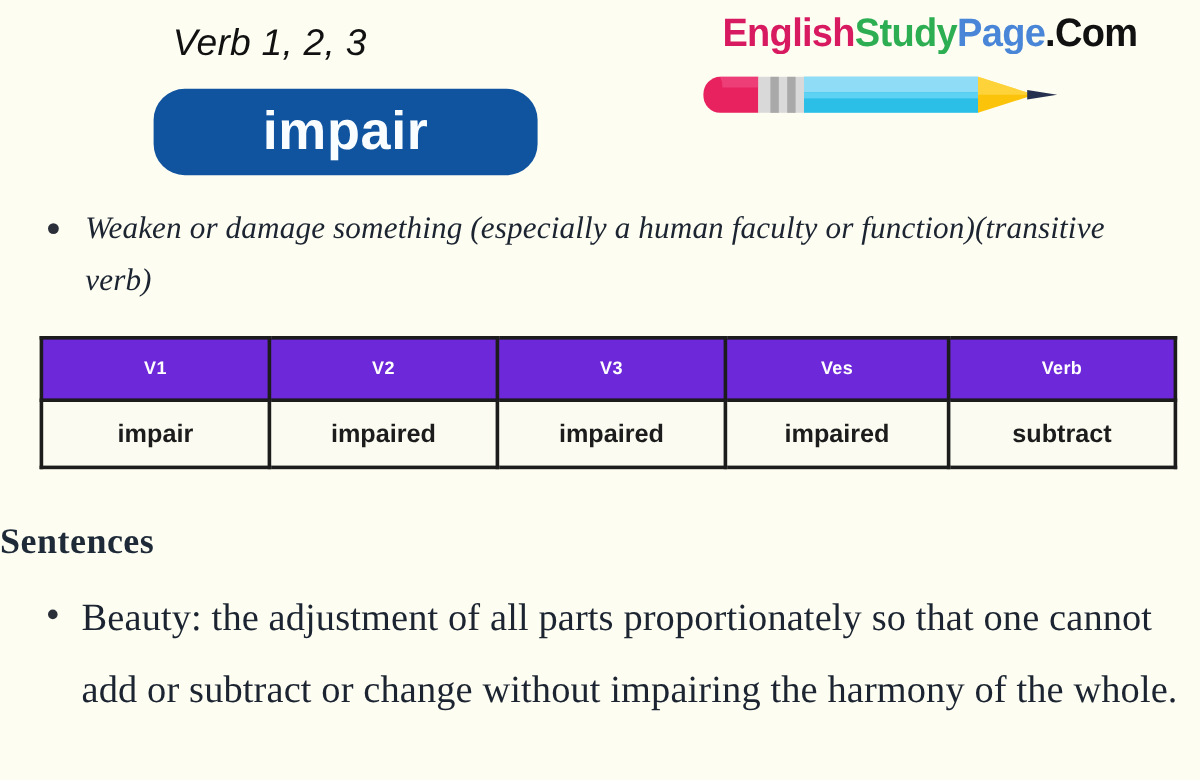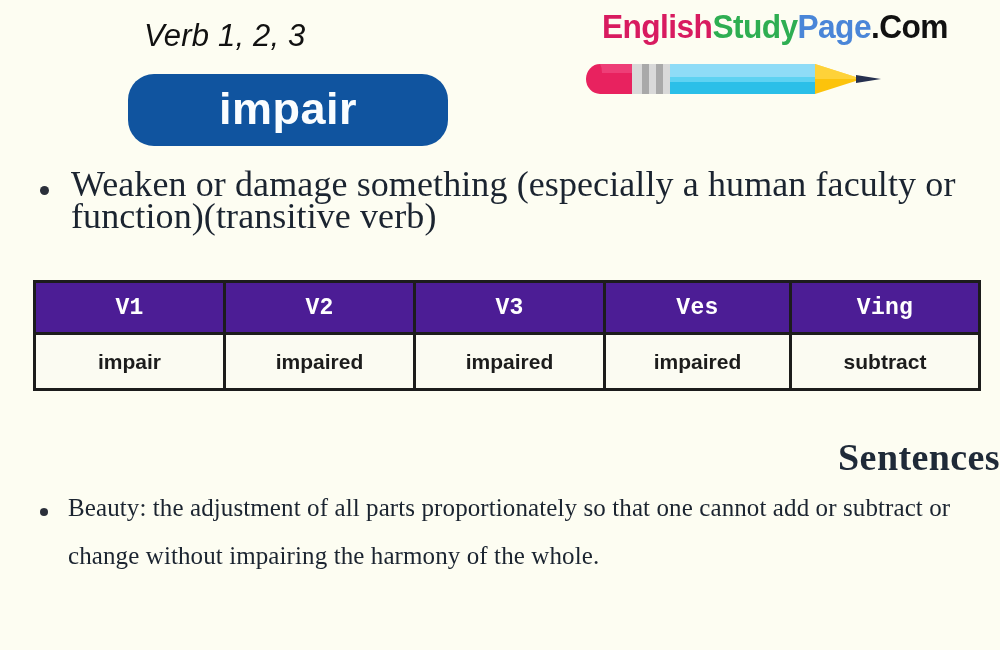--- a/index.html
+++ b/index.html
@@ -102,48 +102,49 @@
     flex: 0 0 auto;
     width: 9px;
     height: 9px;
     border-radius: 50%;
     background: #2a2f3a;
     margin-top: 18px;
     margin-right: 22px;
   }
   .definition-text {
     font-family: "Liberation Serif", serif;
-    font-size: 36px;
-    line-height: 32px;
+    font-style: italic;
+    font-size: 26px;
+    line-height: 44px;
     color: #1b2430;
     letter-spacing: 0.1px;
   }
 
   
   .verb-table {
     position: absolute;
     left: 33px;
     top: 280px;
     width: 945px;
     border-collapse: collapse;
     table-layout: fixed;
   }
   .verb-table th,
   .verb-table td {
     border: 3px solid #1c1c1c;
     text-align: center;
     padding: 0;
   }
   .verb-table th {
-    background: #4c1d95;
+    background: #6d28d9;
     color: #ffffff;
     height: 49px;
-    font-family: Liberation Mono, monospace;
-    font-weight: bold;
-    font-size: 23px;
+    font-family: Liberation Sans, sans-serif;
+    font-weight: bold;
+    font-size: 15px;
     letter-spacing: 0.3px;
   }
   .verb-table td {
     background: #fbfbf2;
     height: 53px;
     font-family: "Liberation Sans", sans-serif;
     font-weight: bold;
     font-size: 21px;
     color: #1c1c1c;
   }
@@ -152,37 +153,37 @@
   .col-v3   { width: 190px; }
   .col-ves  { width: 186px; }
   .col-ving { width: 189px; }
 
   
   .sentences-heading {
     position: absolute;
     top: 435px;
     left: 0;
     width: 1000px;
-    text-align: right;
-    font-family: "Liberation Serif", serif;
-    font-weight: bold;
-    font-size: 38px;
+    text-align: left;
+    font-family: "Liberation Serif", serif;
+    font-weight: bold;
+    font-size: 30px;
     color: #1f2a38;
     letter-spacing: 0.4px;
   }
   .sentences-block {
     position: absolute;
     left: 40px;
     top: 484px;
     width: 945px;
   }
   .sentence-text {
     font-family: "Liberation Serif", serif;
-    font-size: 25px;
-    line-height: 48px;
+    font-size: 32px;
+    line-height: 60px;
     color: #1b2430;
     letter-spacing: 0.1px;
   }
   .sentence-dot {
     flex: 0 0 auto;
     width: 8px;
     height: 8px;
     border-radius: 50%;
     background: #2a2f3a;
     margin-top: 24px;
@@ -241,21 +242,21 @@
       <col class="col-v3">
       <col class="col-ves">
       <col class="col-ving">
   </colgroup>
   <thead>
     <tr>
       <th>V1</th>
       <th>V2</th>
       <th>V3</th>
       <th>Ves</th>
-      <th>Ving</th>
+      <th>Verb</th>
     </tr>
   </thead>
   <tbody>
     <tr>
       <td>impair</td>
       <td>impaired</td>
       <td>impaired</td>
       <td>impaired</td>
       <td>subtract</td>
     </tr>

